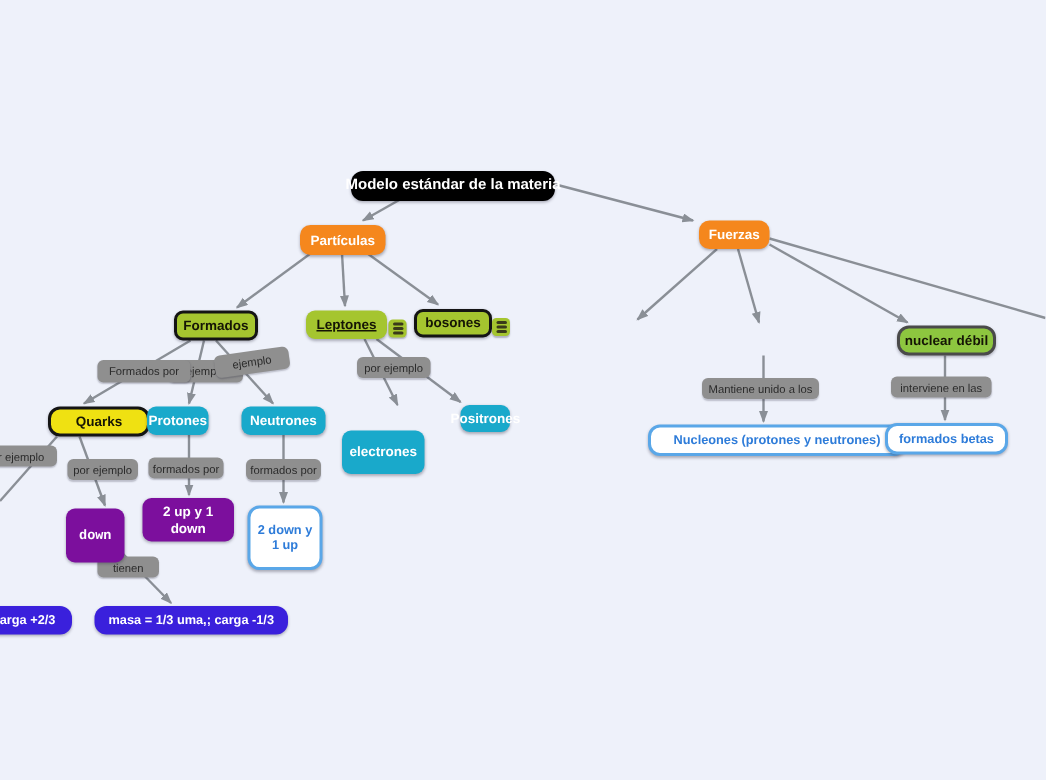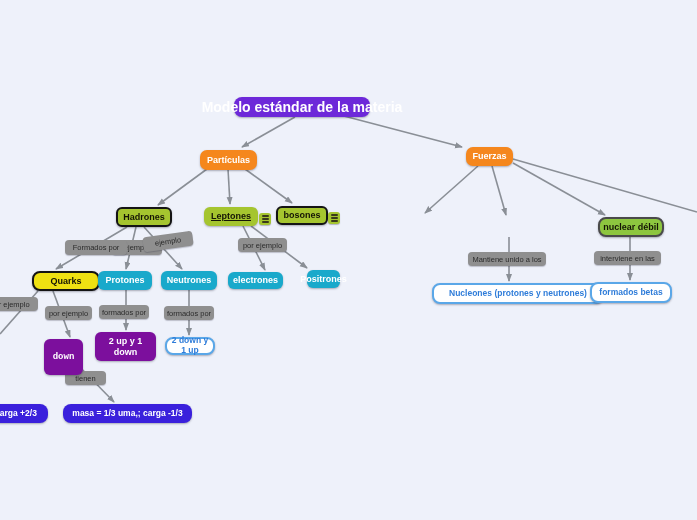--- a/index.html
+++ b/index.html
@@ -12,21 +12,21 @@
   #edges{position:absolute;left:0;top:0;}
   .node{
     position:absolute;box-sizing:border-box;
     display:flex;align-items:center;justify-content:center;text-align:center;
     font-weight:bold;font-size:9px;line-height:1.15;
     border-radius:6px;padding:2px 4px;white-space:nowrap;
     box-shadow:0 1px 2px rgba(40,40,60,.35);
     cursor:pointer;
   }
   .wrap{white-space:normal;}
-  .root{background:#6d28d9;color:#fff;border-radius:8px;font-size:14px;}
+  .root{background:#000000;color:#fff;border-radius:8px;font-size:10px;margin-top:17px;}
   .orange{background:#f5871d;color:#fff;border-radius:7px;}
   .olive{background:#a5c52f;color:#151505;}
   .bordered{border:2px solid #141414;}
   .green{background:#8dc63f;color:#151505;border:2px solid #4a4a4a;border-radius:8px;}
   .teal{background:#19a9cb;color:#fff;}
   .yellow{background:#efe112;color:#151505;border:2px solid #141414;border-radius:8px;}
   .purple{background:#7c0f9d;color:#fff;}
   .indigo{background:#3a20dc;color:#fff;border-radius:8px;font-size:8.5px;}
   .whiteblue{background:#ffffff;color:#2e7cd9;border:2px solid #5aa7e8;border-radius:8px;font-size:8.5px;}
   .elabel{
@@ -89,31 +89,31 @@
   <div class="elabel" style="left:99px;top:305px;width:50px;height:14px;">formados por</div>
   <div class="elabel" style="left:164px;top:306px;width:50px;height:14px;">formados por</div>
   <div class="elabel" style="left:65px;top:371px;width:41px;height:14px;">tienen</div>
   <div class="elabel" style="left:238px;top:238px;width:49px;height:14px;">por ejemplo</div>
   <div class="elabel" style="left:468px;top:252px;width:78px;height:14px;">Mantiene unido a los</div>
   <div class="elabel" style="left:594px;top:251px;width:67px;height:14px;">interviene en las</div>
 
   <div class="node root" style="left:234px;top:97px;width:136px;height:20px;">Modelo estándar de la materia</div>
   <div class="node orange" style="left:200px;top:150px;width:57px;height:20px;">Partículas</div>
   <div class="node orange" style="left:466px;top:147px;width:47px;height:19px;">Fuerzas</div>
-  <div class="node olive bordered" style="left:116px;top:207px;width:56px;height:20px;">Hadrones</div>
+  <div class="node olive bordered" style="left:116px;top:207px;width:56px;height:20px;">Formados</div>
   <div class="node olive" style="left:204px;top:207px;width:54px;height:19px;text-decoration:underline;">Leptones</div>
   <div class="node olive bordered" style="left:276px;top:206px;width:52px;height:19px;">bosones</div>
   <div class="node yellow" style="left:32px;top:271px;width:68px;height:20px;">Quarks</div>
-  <div class="node teal" style="left:98px;top:271px;width:54px;height:19px;">Protones</div>
+  <div class="node teal" style="left:98px;top:271px;width:41px;height:19px;">Protones</div>
   <div class="node teal" style="left:161px;top:271px;width:56px;height:19px;">Neutrones</div>
-  <div class="node teal" style="left:228px;top:272px;width:55px;height:17px;">electrones</div>
+  <div class="node teal" style="left:228px;top:287px;width:55px;height:29px;">electrones</div>
   <div class="node teal" style="left:307px;top:270px;width:33px;height:18px;">Positrones</div>
   <div class="node purple" style="left:44px;top:339px;width:39px;height:36px;font-family:Liberation Mono, monospace;">down</div>
   <div class="node purple wrap" style="left:95px;top:332px;width:61px;height:29px;">2 up y 1 down</div>
-  <div class="node whiteblue wrap" style="left:165px;top:337px;width:50px;height:18px;">2 down y 1 up</div>
+  <div class="node whiteblue wrap" style="left:165px;top:337px;width:50px;height:43px;">2 down y 1 up</div>
   <div class="node indigo" style="left:-16px;top:404px;width:64px;height:19px;">carga +2/3</div>
   <div class="node indigo" style="left:63px;top:404px;width:129px;height:19px;text-align:center;">masa = 1/3 uma,; carga -1/3</div>
   <div class="node green" style="left:598px;top:217px;width:66px;height:20px;">nuclear débil</div>
   <div class="node whiteblue" style="left:432px;top:283px;width:172px;height:21px;">Nucleones (protones y neutrones)</div>
   <div class="node whiteblue" style="left:590px;top:282px;width:82px;height:21px;">formados betas</div>
 
   <div class="hicon" style="left:259px;top:213px;">
       <i></i>
       <i></i>
       <i></i>

